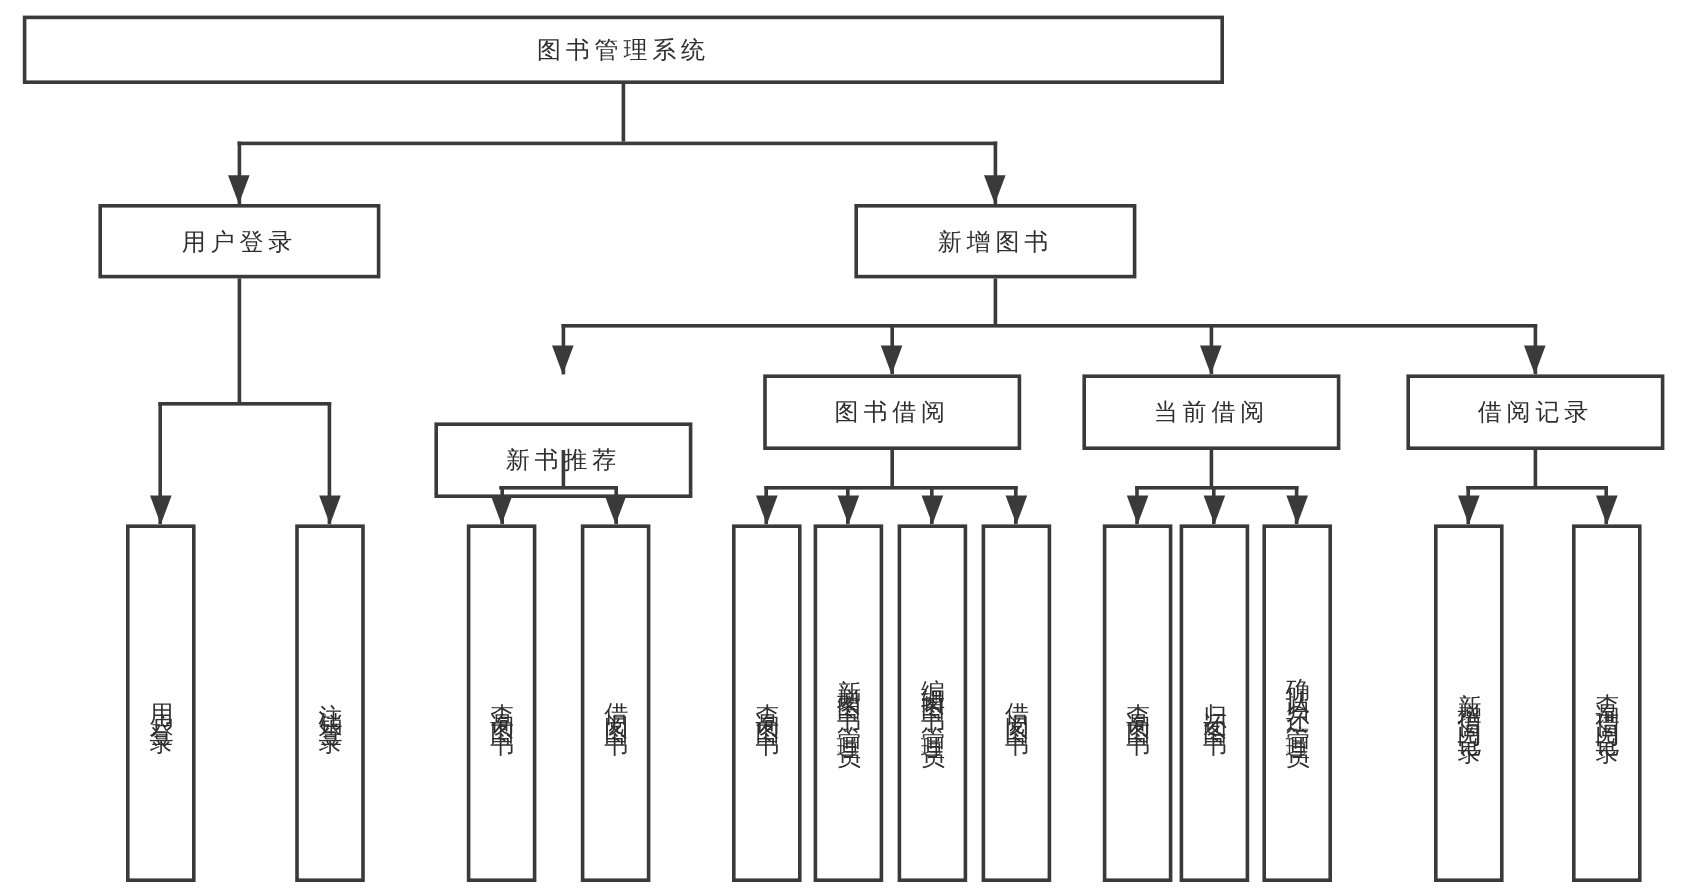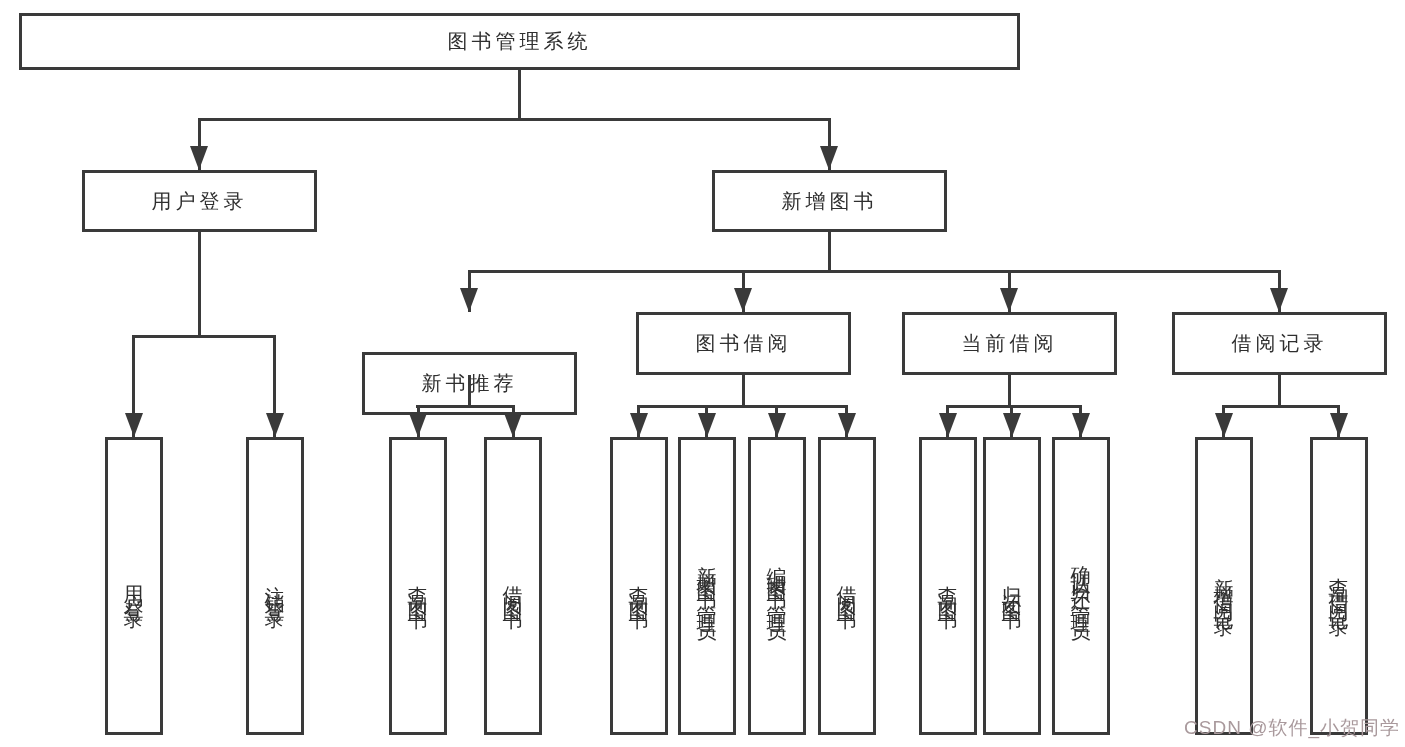--- a/index.html
+++ b/index.html
@@ -179,15 +179,14 @@
     <span class="lbl">确认归还（管理员）</span>
   </div>
 
   <div class="box leaf" style="left:1195px;">
     <span class="lbl">新增借阅记录</span>
   </div>
   <div class="box leaf" style="left:1310px;">
     <span class="lbl">查询借阅记录</span>
   </div>
 
-  <div class="watermark">CSDN @软件_小贺同学</div>
 
 </div>
 
 </body></html>

